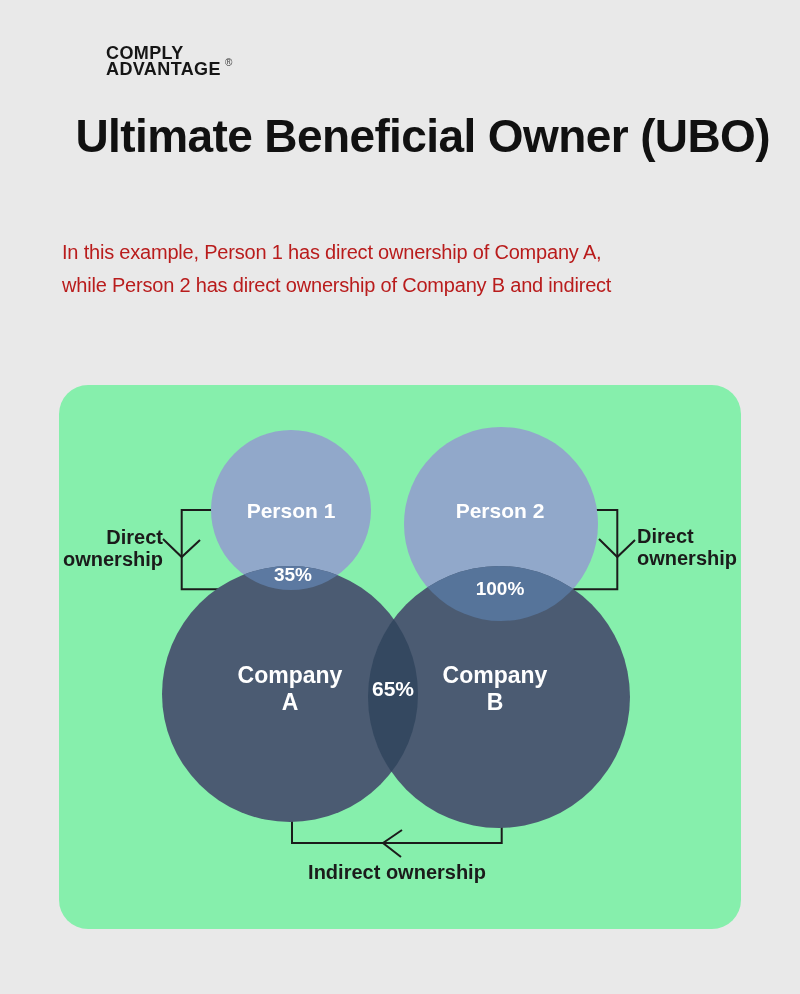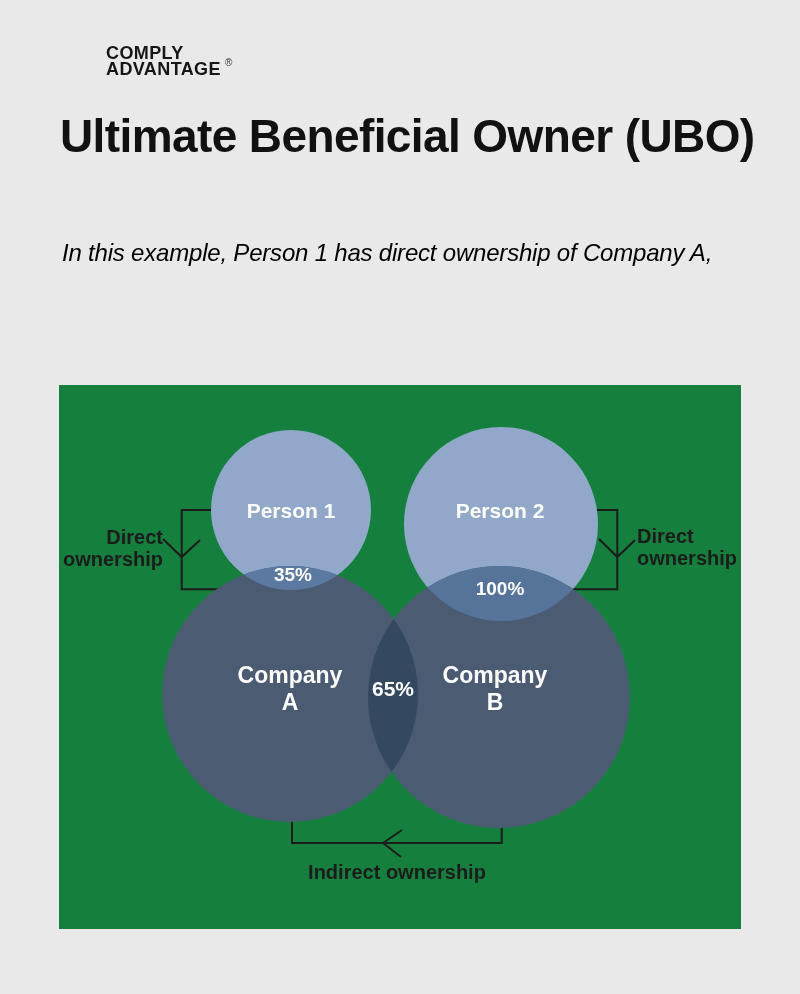--- a/index.html
+++ b/index.html
@@ -14,26 +14,26 @@
     color:#161616;white-space:nowrap;margin-left:44px;
   }
   .logo .reg{
     position:absolute;left:119px;top:9px;
     font-size:10px;letter-spacing:0;font-weight:normal;color:#3a3a3a;
   }
   .heading{
     position:absolute;left:60px;top:112px;width:710px;
     font-weight:bold;font-size:46px;line-height:48px;letter-spacing:-0.6px;
     color:#111111;
+    text-align:right;
   }
   .intro{
     position:absolute;left:62px;top:236px;width:720px;
-    font-size:24px;line-height:33px;letter-spacing:-0.2px;
-    color:#000000;
-    font-style:italic;
+    font-size:20px;line-height:33px;letter-spacing:-0.2px;
+    color:#b91c1c;
   }
   .panel{
     position:absolute;left:59px;top:385px;width:682px;height:544px;
     background:#ffffff;
   }
   svg{display:block;}
   text{font-family:"Liberation Sans",sans-serif;}
   .t-white{fill:#ffffff;font-weight:bold;}
   .t-black{fill:#1b1b1b;font-weight:bold;}
 </style>
@@ -45,23 +45,24 @@
   <div>ADVANTAGE</div>
   <span class="reg">®</span>
 </div>
 
 <h1 class="heading" style="margin:0;">
   <div>Ultimate Beneficial Owner (UBO)</div>
 </h1>
 
 <div class="intro">
   <div>In this example, Person 1 has direct ownership of Company A,</div>
+  <div>while Person 2 has direct ownership of Company B and indirect</div>
 </div>
 
-<div class="panel" style="background: #15803d;">
+<div class="panel" style="background: #86efac; border-radius: 29px;">
   <svg viewBox="0 0 682 544" width="682" height="544">
     <defs>
       <clipPath id="clipP1">
           <circle cx="232" cy="125" r="80"></circle>
         </clipPath>
       <clipPath id="clipP2">
           <circle cx="442" cy="139" r="97"></circle>
         </clipPath>
       <clipPath id="clipCA">
           <circle cx="231" cy="309" r="128"></circle>

